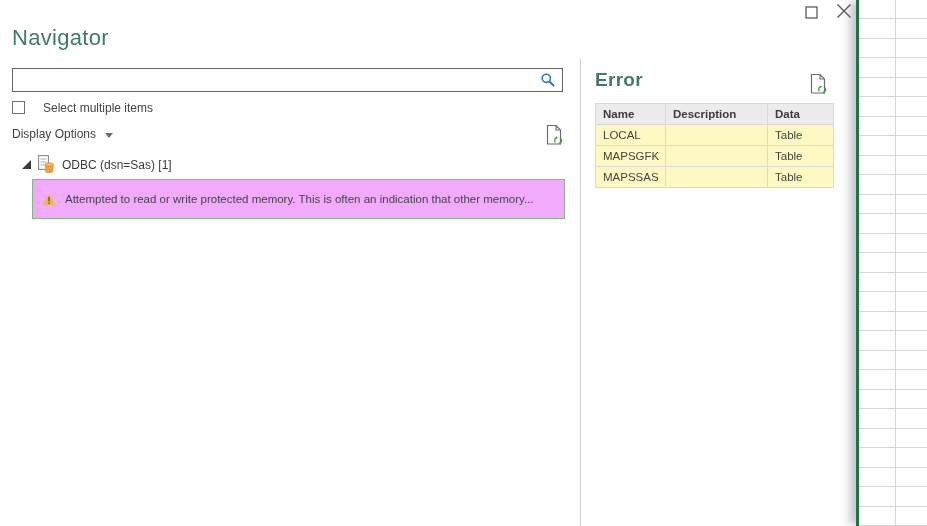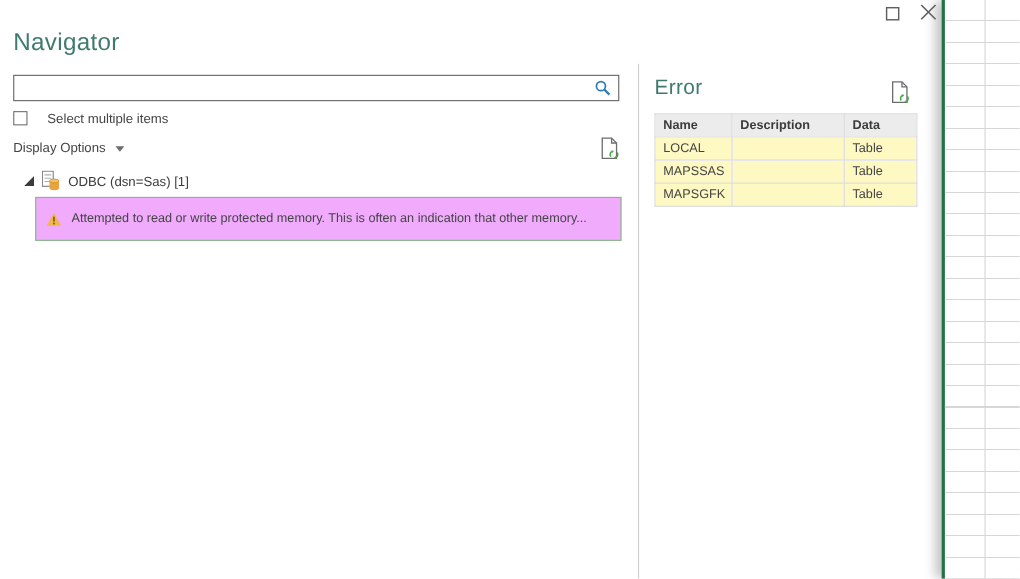--- a/index.html
+++ b/index.html
@@ -56,21 +56,21 @@
     display:flex; align-items:center; gap:9px; padding:0 8px 0 9px;
   }
   .warning-text {
     font-size:11.5px; color:#444; white-space:nowrap; overflow:hidden;
   }
 
   .v-divider { position:absolute; left:580px; top:58px; width:1px; height:468px; background:#cfcfcf; }
 
   .error-title {
     position:absolute; left:595px; top:69px;
-    font-size:19px; font-weight:400; color:#3f7b6d; letter-spacing:0.3px;text-align:center;
+    font-size:19px; font-weight:700; color:#3f7b6d; letter-spacing:0.3px;text-align:center;
   }
 
   table.error-table {
     position:absolute; left:595px; top:103px;
     border-collapse:collapse; font-size:11.5px; table-layout:fixed;
   }
   .error-table th, .error-table td {
     border:1px solid #d9d9d9; height:21px; padding:0 4px 0 7px;
     text-align:left; font-weight:normal; overflow:hidden; white-space:nowrap;
   }
@@ -186,29 +186,29 @@
         <th class="col-data">Data</th>
       </tr>
     </thead>
     <tbody>
       <tr>
         <td>LOCAL</td>
         <td></td>
         <td>Table</td>
       </tr>
       <tr>
+        <td>MAPSGFK</td>
+        <td></td>
+        <td>Table</td>
+      </tr>
+      <tr>
         <td>MAPSSAS</td>
         <td></td>
         <td>Table</td>
       </tr>
-      <tr>
-        <td>MAPSGFK</td>
-        <td></td>
-        <td>Table</td>
-      </tr>
     </tbody>
   </table>
 
 </div>
 
 <div class="excel-pane">
   <div class="excel-grid">
     <div class="excel-vline"></div>
   </div>
 </div>

